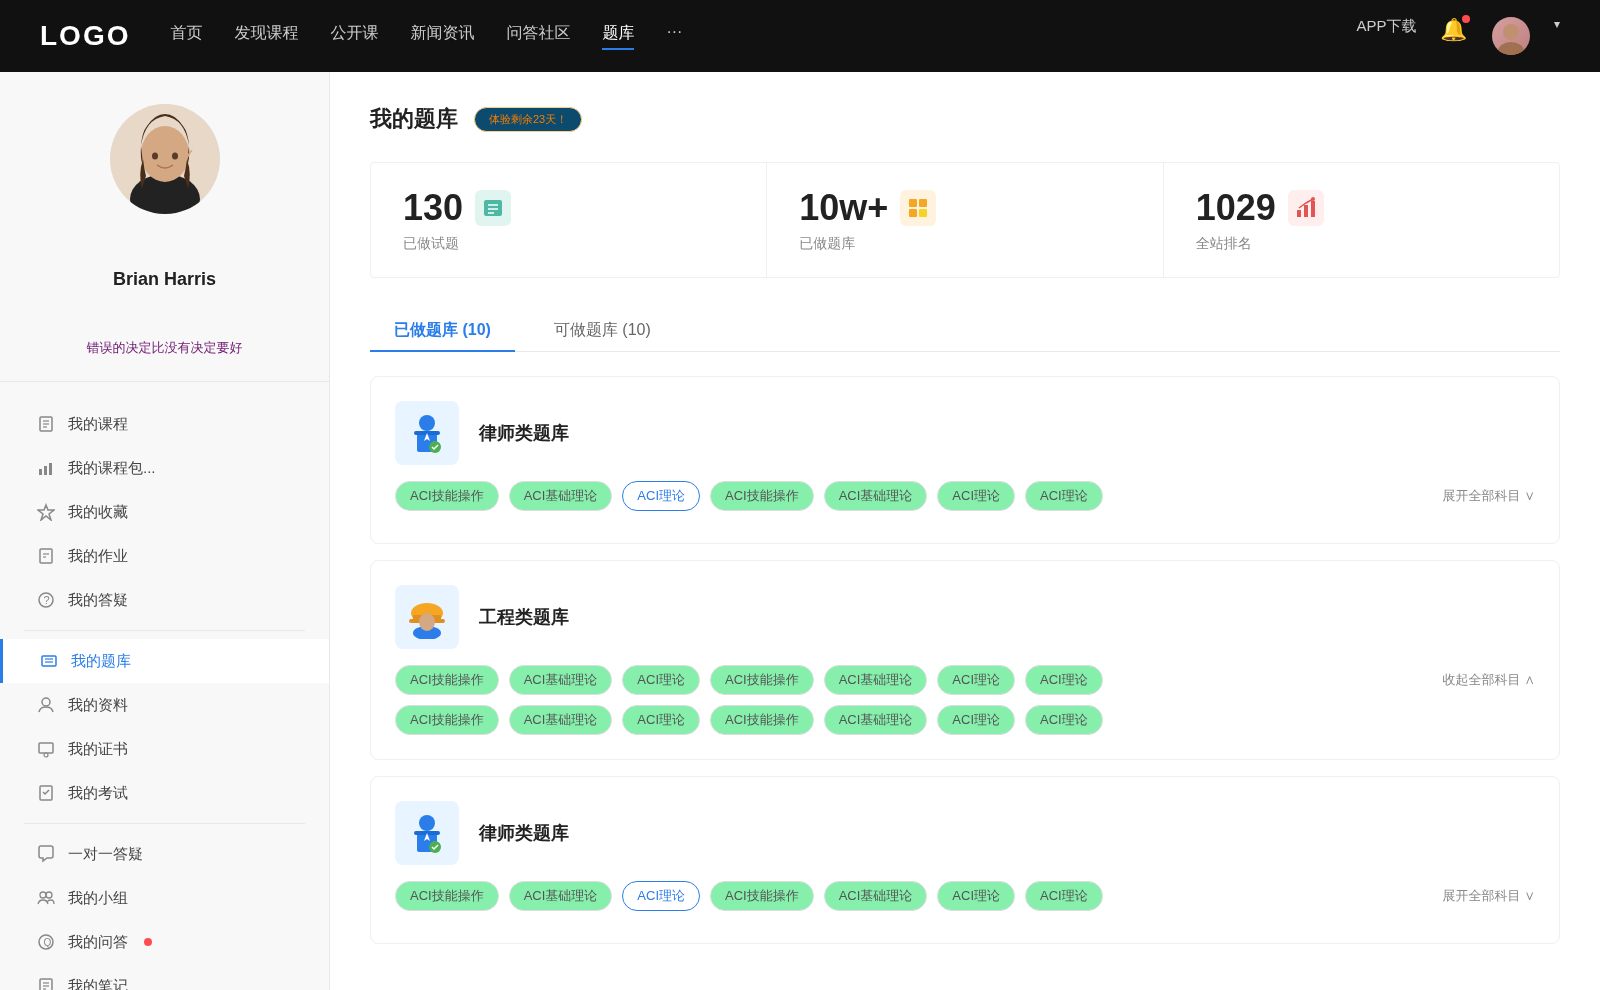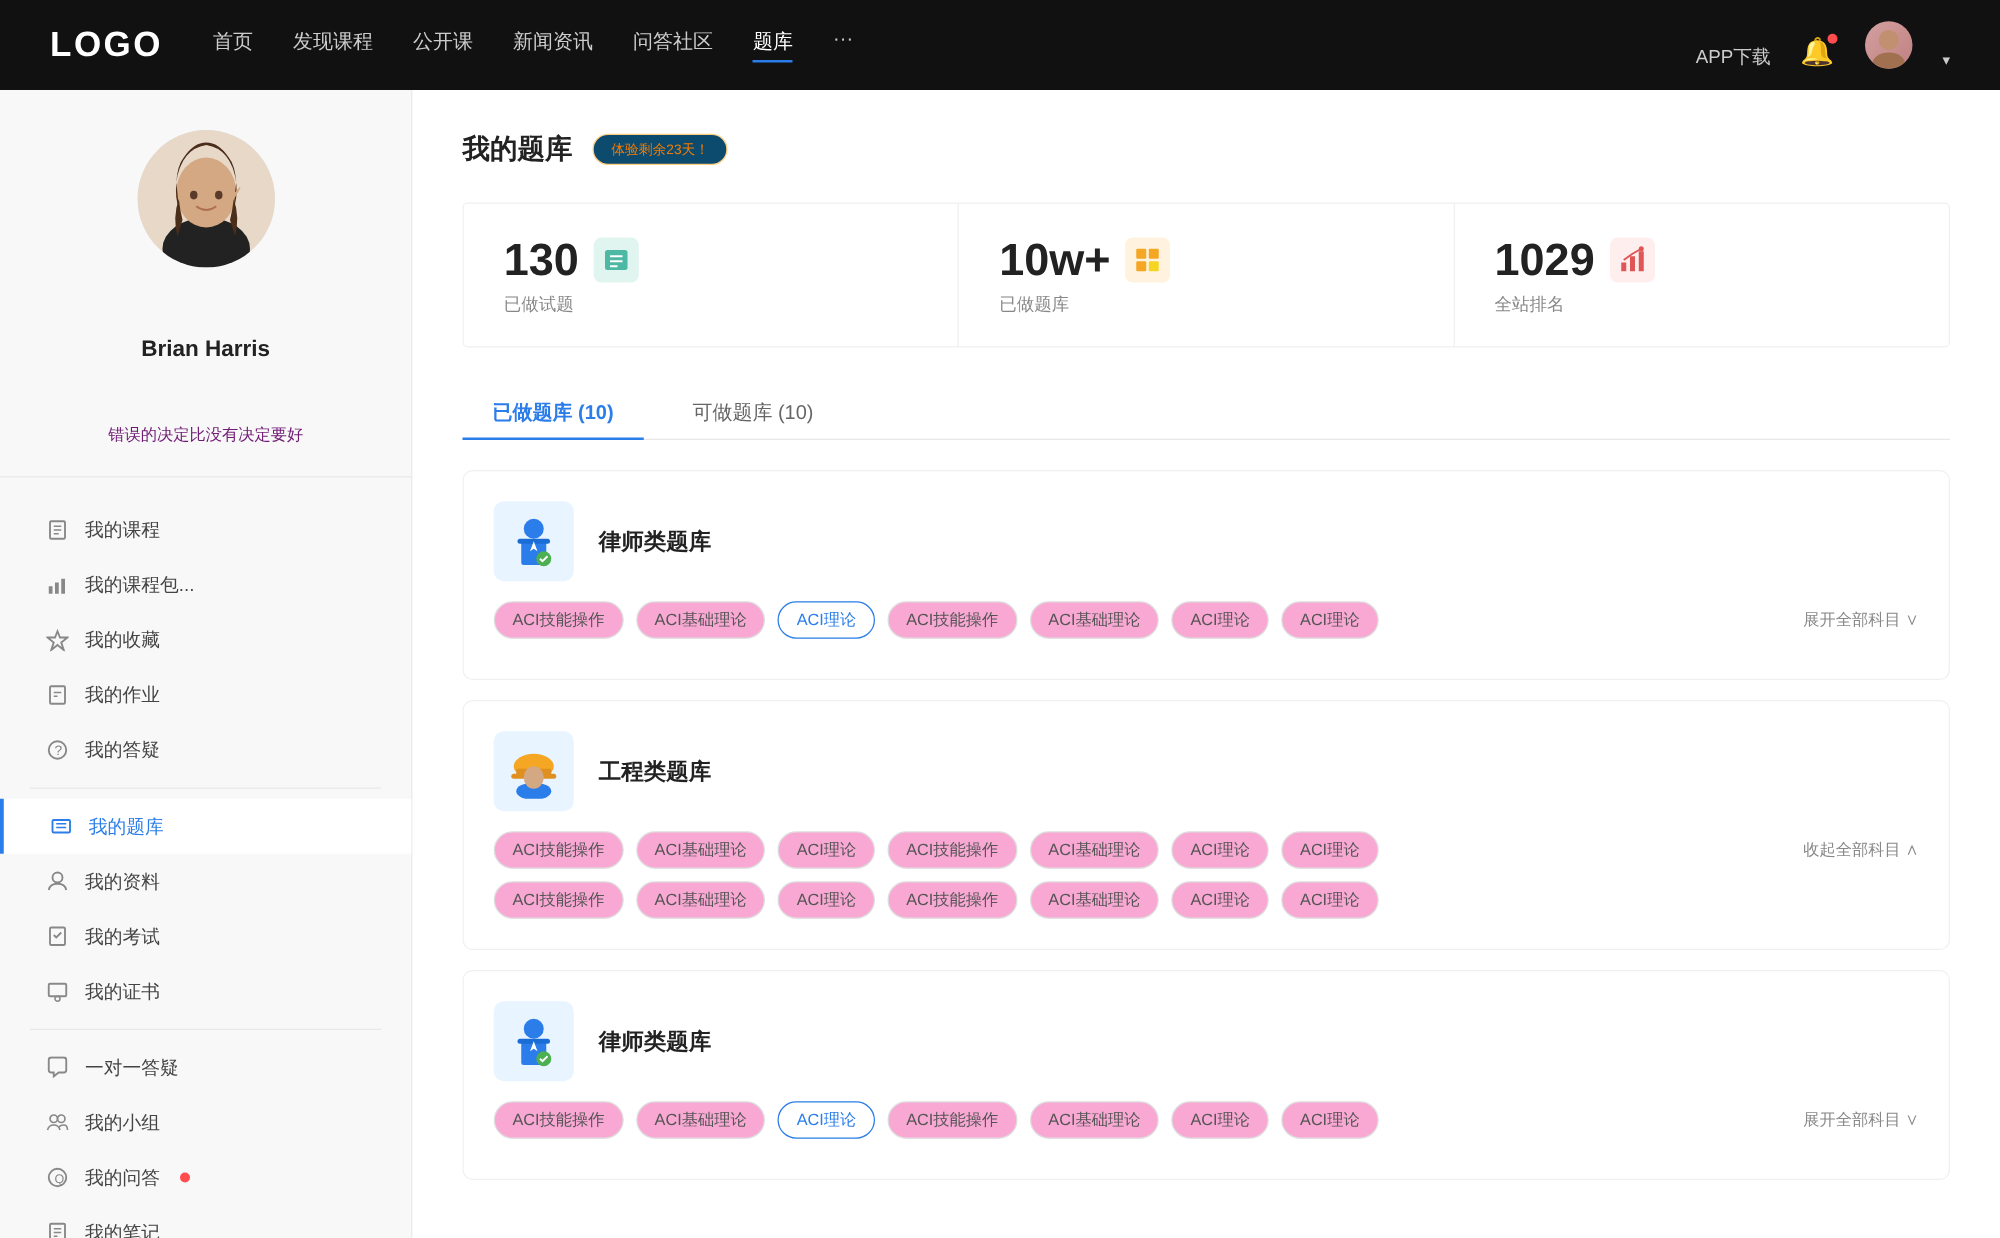--- a/index.html
+++ b/index.html
@@ -4,21 +4,21 @@
   <style>
     * { margin: 0; padding: 0; box-sizing: border-box; }
     body { font-family: -apple-system, BlinkMacSystemFont, 'PingFang SC', 'Microsoft YaHei', sans-serif; background: #f5f5f5; width: 1600px; min-height: 990px; overflow-x: hidden; }
 
     
     .navbar { background: #111; height: 72px; display: flex; align-items: center; padding: 0 40px; gap: 40px; position: fixed; top: 0; left: 0; right: 0; z-index: 100; }
     .nav-logo { color: #fff; font-size: 28px; font-weight: bold; letter-spacing: 2px; min-width: 80px; }
     .nav-links { display: flex; gap: 32px; flex: 1; }
     .nav-link { color: #ccc; font-size: 16px; cursor: pointer; text-decoration: none; }
     .nav-link.active { color: #fff; border-bottom: 2px solid #2b7de9; padding-bottom: 4px; }
-    .nav-right { display: flex; align-items: flex-end; gap: 24px; margin-left: auto; }
+    .nav-right { display: flex; align-items: flex-start; gap: 24px; margin-left: auto; }
     .nav-download { color: #ccc; font-size: 15px; }
     .nav-bell { position: relative; cursor: pointer; }
     .nav-bell-icon { font-size: 22px; color: #ccc; }
     .nav-bell-dot { position: absolute; top: -2px; right: -2px; width: 8px; height: 8px; background: #ff4d4f; border-radius: 50%; }
     .nav-avatar-placeholder { width: 38px; height: 38px; border-radius: 50%; background: linear-gradient(135deg, #d4a0a0, #c08080); }
     .nav-arrow { color: #ccc; font-size: 12px; cursor: pointer; }
 
     
     .layout { display: flex; margin-top: 72px; min-height: calc(990px - 72px); }
 
@@ -61,21 +61,21 @@
     .tab { padding: 10px 24px; font-size: 16px; cursor: pointer; color: #666; position: relative; }
     .tab.active { color: #2b7de9; font-weight: 600; }
     .tab.active::after { content: ''; position: absolute; bottom: -1px; left: 0; right: 0; height: 2px; background: #2b7de9; }
 
     
     .qbank-card { border: 1px solid #f0f0f0; border-radius: 8px; margin-bottom: 16px; padding: 24px 24px; }
     .qbank-header { display: flex; align-items: center; gap: 20px; margin-bottom: 16px; }
     .qbank-icon { width: 64px; height: 64px; border-radius: 8px; background: #e8f4ff; display: flex; align-items: center; justify-content: center; }
     .qbank-title { font-size: 18px; font-weight: 600; color: #222; }
     .tags-row { display: flex; flex-wrap: wrap; gap: 10px; margin-bottom: 8px; align-items: center; }
-    .tag { padding: 5px 14px; border: 1px solid #ddd; border-radius: 20px; font-size: 13px; color: #555; cursor: pointer; background: #f9a8d4; }
+    .tag { padding: 5px 14px; border: 1px solid #ddd; border-radius: 20px; font-size: 13px; color: #555; cursor: pointer; background: #86efac; }
     .tag.selected { border-color: #2b7de9; color: #2b7de9; background: #fff; }
     .expand-link { margin-left: auto; font-size: 13px; color: #888; cursor: pointer; white-space: nowrap; }
     .second-tags-row { display: flex; flex-wrap: wrap; gap: 10px; margin-top: 10px; }
 
     
     .person-svg { width: 100%; height: 100%; }
   </style>
 </head>
 <body>
 
@@ -206,34 +206,34 @@
           <svg width="18" height="18" viewBox="0 0 18 18">
               <circle cx="9" cy="6" r="4" fill="none" stroke="#888" stroke-width="1.5"></circle>
               <path d="M2 16 Q3 11 9 11 Q15 11 16 16" fill="none" stroke="#888" stroke-width="1.5"></path>
             </svg>
         </span>
         <span>我的资料</span>
       </div>
       <div class="sidebar-item">
         <span class="si-icon">
           <svg width="18" height="18" viewBox="0 0 18 18">
+              <rect x="2" y="3" width="14" height="10" rx="1" fill="none" stroke="#888" stroke-width="1.5"></rect>
+              <circle cx="9" cy="15" r="2" fill="none" stroke="#888" stroke-width="1.2"></circle>
+            </svg>
+        </span>
+        <span>我的证书</span>
+      </div>
+      <div class="sidebar-item">
+        <span class="si-icon">
+          <svg width="18" height="18" viewBox="0 0 18 18">
               <rect x="3" y="2" width="12" height="14" rx="1" fill="none" stroke="#888" stroke-width="1.5"></rect>
               <polyline points="6,8 8,10 12,6" fill="none" stroke="#888" stroke-width="1.5"></polyline>
             </svg>
         </span>
         <span>我的考试</span>
-      </div>
-      <div class="sidebar-item">
-        <span class="si-icon">
-          <svg width="18" height="18" viewBox="0 0 18 18">
-              <rect x="2" y="3" width="14" height="10" rx="1" fill="none" stroke="#888" stroke-width="1.5"></rect>
-              <circle cx="9" cy="15" r="2" fill="none" stroke="#888" stroke-width="1.2"></circle>
-            </svg>
-        </span>
-        <span>我的证书</span>
       </div>
       <div class="sidebar-divider"></div>
       <div class="sidebar-item">
         <span class="si-icon">
           <svg width="18" height="18" viewBox="0 0 18 18">
               <path d="M2 3 Q2 1 4 1 L14 1 Q16 1 16 3 L16 11 Q16 13 14 13 L10 13 L6 16 L6 13 L4 13 Q2 13 2 11Z" fill="none" stroke="#888" stroke-width="1.5"></path>
             </svg>
         </span>
         <span>一对一答疑</span>
       </div>

